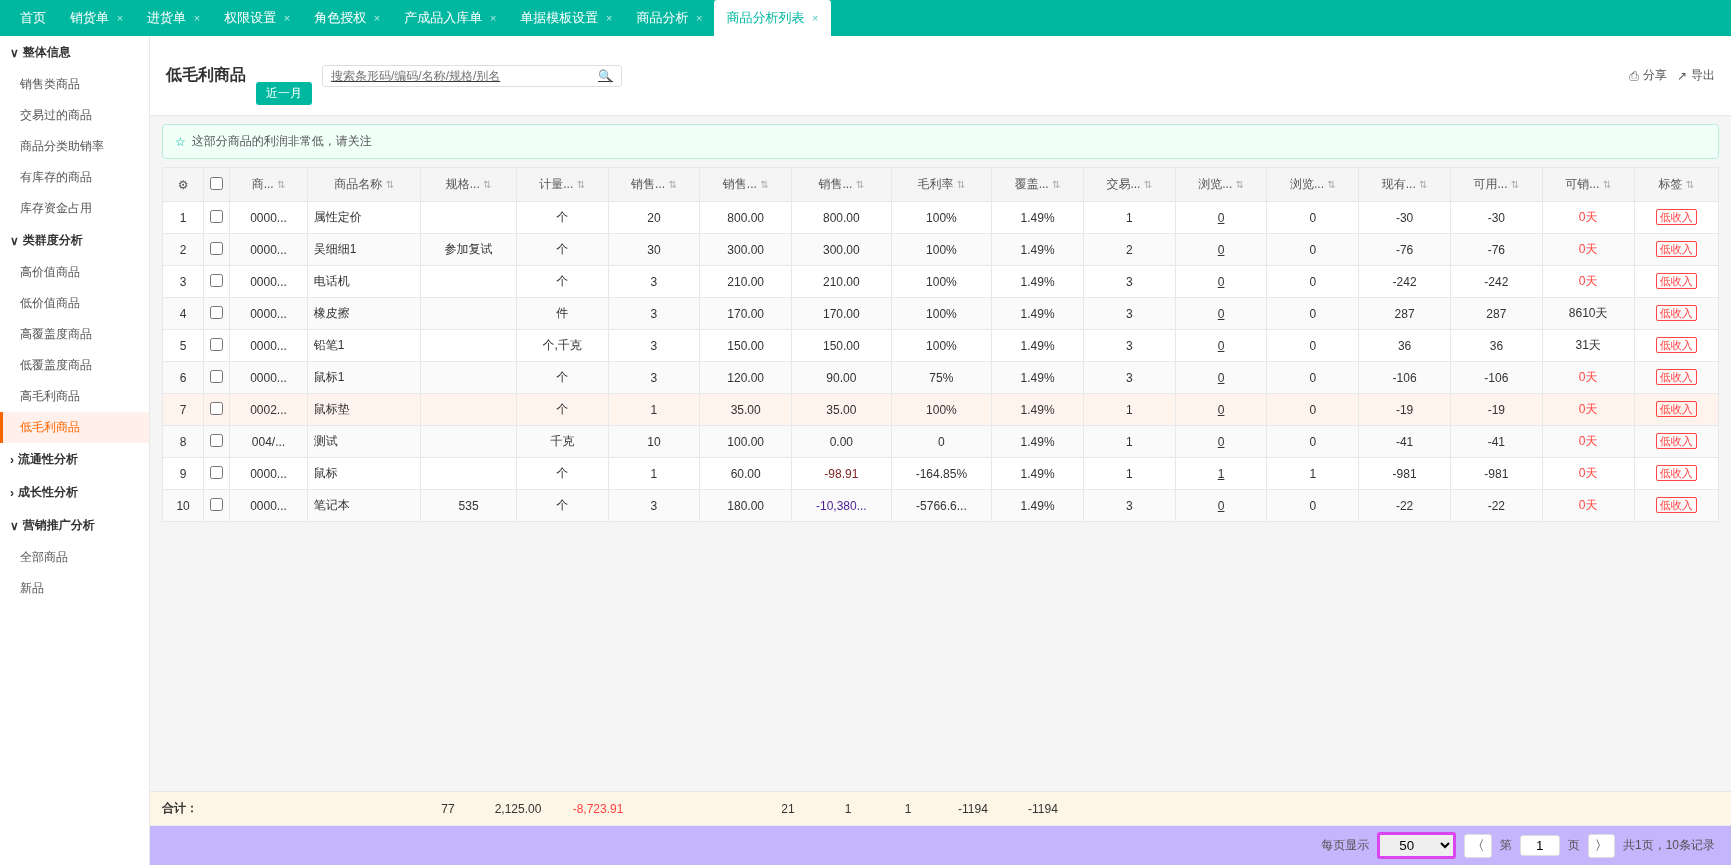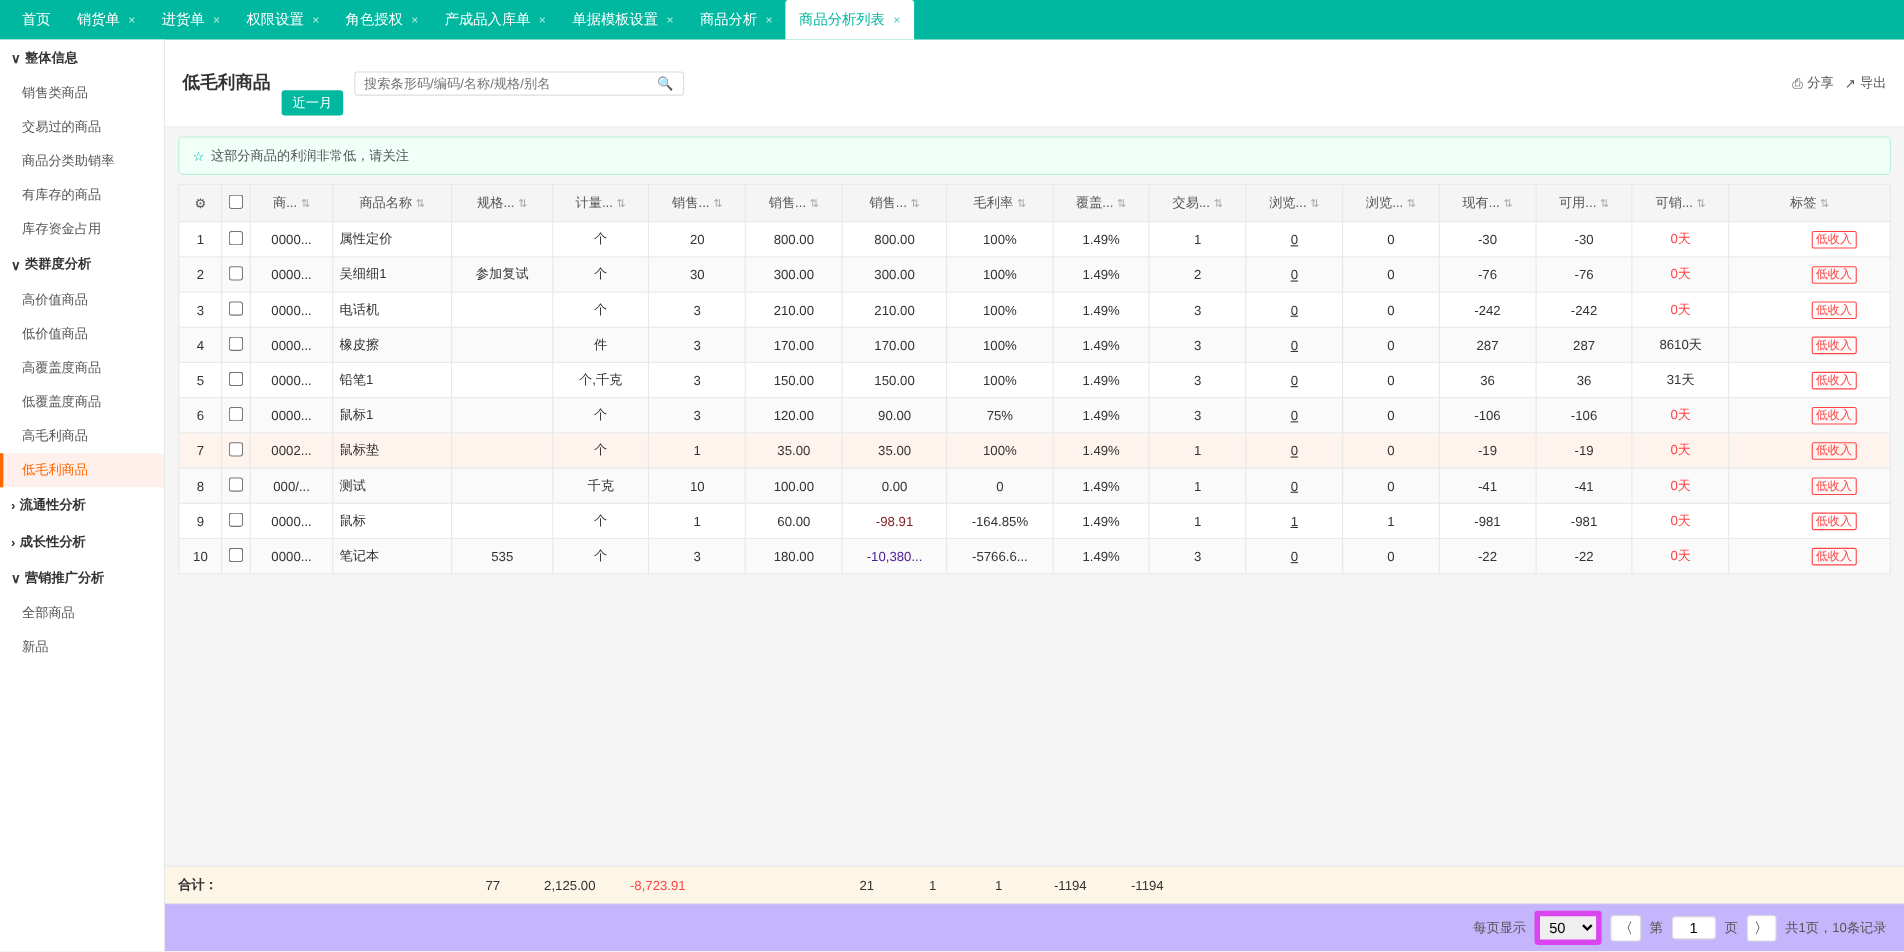--- a/index.html
+++ b/index.html
@@ -21,50 +21,50 @@
     .sidebar-item { padding: 7px 10px 7px 20px; color: #555; cursor: pointer; font-size: 12px; }
     .sidebar-item.active { background: #fff0eb; color: #ff6600; border-left: 3px solid #ff6600; padding-left: 17px; }
 
     
     .content { flex: 1; display: flex; flex-direction: column; overflow: hidden; }
 
     
     .page-header { padding: 10px 16px; display: flex; align-items: center; gap: 10px; background: #fff; border-bottom: 1px solid #e8e8e8; }
     .page-title { font-size: 16px; font-weight: bold; color: #333; }
     .date-filter-btn { background: #00b8a0; color: #fff; border: none; padding: 3px 10px; border-radius: 3px; cursor: pointer; font-size: 12px; margin-top: 36px; }
-    .search-box { display: flex; align-items: center; border: 1px solid #ddd; border-radius: 3px; padding: 3px 8px; flex: 1; max-width: 300px; }
+    .search-box { display: flex; align-items: center; border: 1px solid #ddd; border-radius: 3px; padding: 3px 8px; flex: 1; max-width: 300px; text-decoration: underline; }
     .search-box input { border: none; outline: none; font-size: 12px; width: 100%; }
     .search-icon { color: #999; cursor: pointer; }
     .header-actions { margin-left: auto; display: flex; gap: 10px; }
     .action-btn { display: flex; align-items: center; gap: 4px; color: #555; cursor: pointer; font-size: 12px; }
 
     
     .notice-bar { background: #f0fff8; border: 1px solid #b7f0d8; margin: 8px 12px; padding: 8px 12px; border-radius: 4px; color: #555; font-size: 12px; display: flex; align-items: center; gap: 6px; }
     .notice-icon { color: #00b8a0; }
 
     
     .table-container { flex: 1; overflow: auto; padding: 0 12px; }
     table { width: 100%; border-collapse: collapse; font-size: 12px; }
     thead tr { background: #f5f5f5; }
     thead th { padding: 8px 6px; text-align: center; border: 1px solid #e8e8e8; color: #555; font-weight: normal; white-space: nowrap; position: relative; cursor: pointer; }
     thead th .sort-icon { color: #aaa; font-size: 10px; }
     tbody tr { background: #fff; }
     tbody tr:nth-child(even) { background: #fafafa; }
     tbody tr.highlighted { background: #fff3ee; }
     tbody td { padding: 7px 6px; text-align: center; border: 1px solid #e8e8e8; color: #333; white-space: nowrap; }
     tbody td.text-left { text-align: left; }
-    .tag-low-income { color: #ff4444; font-size: 11px; border: 1px solid #ff4444; border-radius: 2px; padding: 1px 3px; margin-left: 44px; }
+    .tag-low-income { color: #ff4444; font-size: 11px; border: 1px solid #ff4444; border-radius: 2px; padding: 1px 3px; }
 
     
     .totals-bar { background: #fdf5e6; border-top: 1px solid #e8e8e8; padding: 8px 12px; display: flex; align-items: center; }
     .totals-label { font-weight: bold; color: #333; margin-right: 20px; }
 
     
     .pagination-bar { background: #c4b5fd; border-top: 1px solid #e8e8e8; padding: 6px 16px; display: flex; align-items: center; justify-content: flex-end; gap: 8px; font-size: 12px; color: #555; }
-    .pagination-bar select { border: 5px solid #d946ef; padding: 2px 4px; border-radius: 3px; }
+    .pagination-bar select { border: 3px solid #d946ef; padding: 2px 15px; border-radius: 3px; }
     .pagination-btn { border: 1px solid #ddd; background: #fff; padding: 2px 6px; cursor: pointer; border-radius: 3px; }
     .page-input { width: 40px; border: 1px solid #ddd; padding: 2px 4px; text-align: center; border-radius: 3px; }
 
     .underline-link { text-decoration: underline; cursor: pointer; color: #333; }
     .checkbox-col { width: 24px; }
 
     
     .table-container::-webkit-scrollbar { height: 6px; width: 6px; }
     .table-container::-webkit-scrollbar-thumb { background: #ccc; border-radius: 3px; }
   </style>
@@ -318,21 +318,21 @@
       <td><span class="underline-link">0</span></td>
       <td>0</td>
       <td>-19</td>
       <td>-19</td>
       <td style="color:#ff4444;">0天</td>
       <td><span class="tag-low-income">低收入</span></td>
     </tr>
             <tr>
       <td>8</td>
       <td class="checkbox-col"><input type="checkbox" style=""></td>
-      <td>000/...</td>
+      <td>004/...</td>
       <td class="text-left">测试</td>
       <td></td>
       <td>千克</td>
       <td>10</td>
       <td>100.00</td>
       <td style="">0.00</td>
       <td>0</td>
       <td>1.49%</td>
       <td>1</td>
       <td><span class="underline-link">0</span></td>

